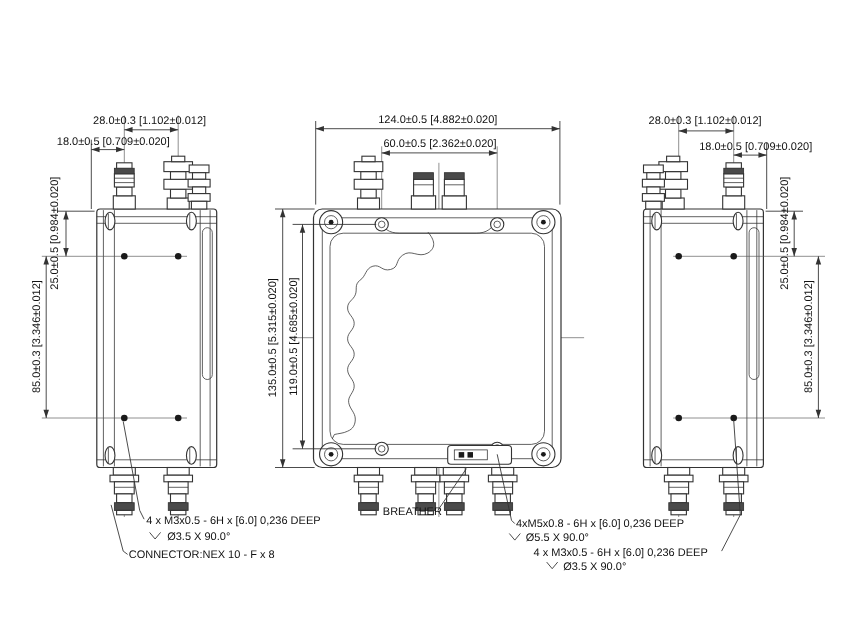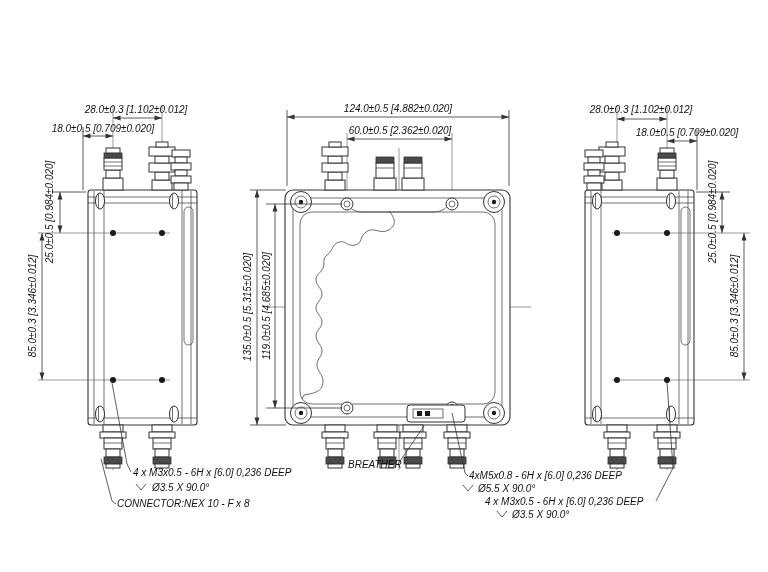--- a/index.html
+++ b/index.html
@@ -1,17 +1,17 @@
 <!DOCTYPE html>
 <html><head>
 <meta charset="utf-8">
 <style>
   html,body{margin:0;padding:0;background:#ffffff;}
   .canvas{position:relative;width:768px;height:572px;background:#fff;overflow:hidden;
-          font-family:"Liberation Sans",sans-serif;font-style:italic;}
+          font-family:"Liberation Sans",sans-serif;}
   svg{display:block;}
   .outline{fill:#fff;stroke:#333;stroke-width:1.1;}
   .part{fill:#fff;stroke:#333;stroke-width:1;}
   .band{fill:#4a4a4a;stroke:#333;stroke-width:0.8;}
   .thin{fill:none;stroke:#333;stroke-width:0.7;}
   .cl{fill:none;stroke:#555;stroke-width:0.6;}
   .dim{fill:none;stroke:#333;stroke-width:0.8;}
   .dot{fill:#1a1a1a;stroke:none;}
   text{font-family:"Liberation Sans",sans-serif;font-size:10px;fill:#111;}
   .callout{font-size:10px;}

